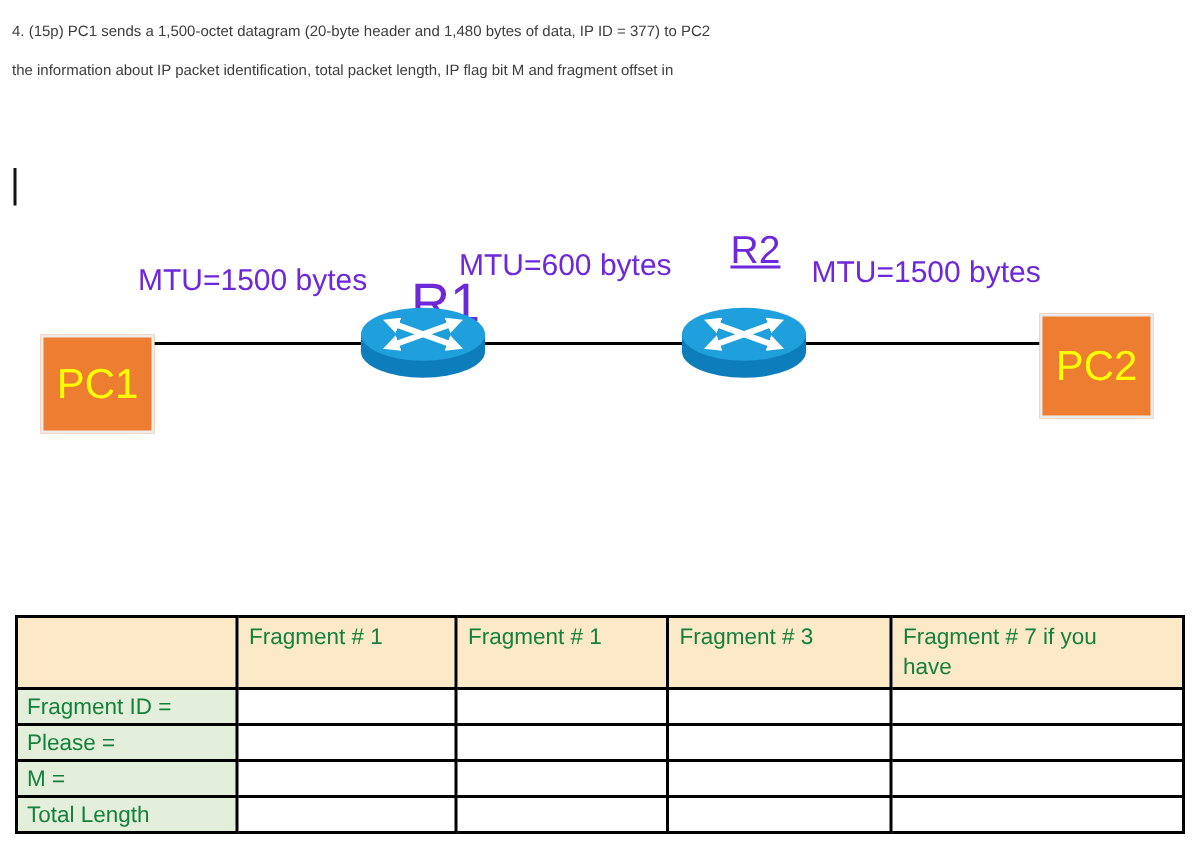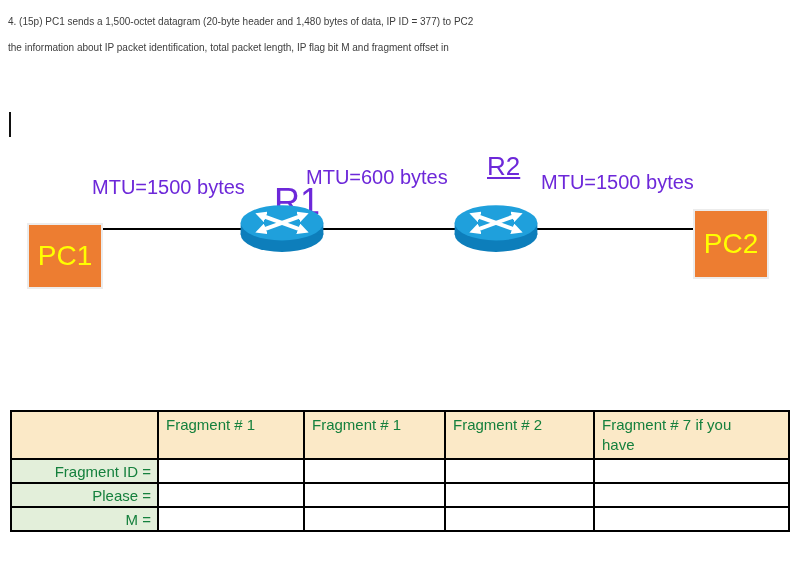--- a/index.html
+++ b/index.html
@@ -52,21 +52,21 @@
     color:#15803d; overflow:hidden;
   }
   .frag-table thead th {
     background:#FBE9C7; text-align:left; vertical-align:top;
     height:39px; padding:3px 28px 3px 7px; line-height:20px;
   }
   .frag-table td.label {
     background:#E3EFDA; padding:2px 6px; vertical-align:middle;
   }
   .frag-table td.cell { background:#ffffff; }
-  .frag-table tbody tr { height:24px;text-align:right; }
+  .frag-table tbody tr { height:24px; }
 </style>
 </head>
 <body>
 
 <div class="page">
 
   <div class="question">
     <div>4. (15p) PC1 sends a 1,500-octet datagram (20-byte header and 1,480 bytes of data, IP ID = 377) to PC2</div>
     <div>the information about IP packet identification, total packet length, IP flag bit M and fragment offset in</div>
   </div>
@@ -129,21 +129,21 @@
         <col style="width:146px">
         <col style="width:141px">
         <col style="width:149px">
         <col style="width:195px">
     </colgroup>
     <thead>
       <tr>
         <th></th>
         <th>Fragment # 1</th>
         <th>Fragment # 1</th>
-        <th>Fragment # 2</th>
+        <th>Fragment # 3</th>
         <th>Fragment # 7 if you have</th>
       </tr>
     </thead>
     <tbody>
       <tr>
         <td class="label">Fragment ID =</td>
         <td class="cell"></td>
         <td class="cell"></td>
         <td class="cell"></td>
         <td class="cell"></td>
@@ -155,16 +155,23 @@
         <td class="cell"></td>
         <td class="cell"></td>
       </tr>
       <tr>
         <td class="label">M =</td>
         <td class="cell"></td>
         <td class="cell"></td>
         <td class="cell"></td>
         <td class="cell"></td>
       </tr>
+      <tr>
+        <td class="label">Total Length</td>
+        <td class="cell"></td>
+        <td class="cell"></td>
+        <td class="cell"></td>
+        <td class="cell"></td>
+      </tr>
     </tbody>
   </table>
 
 </div>
 
 </body></html>

